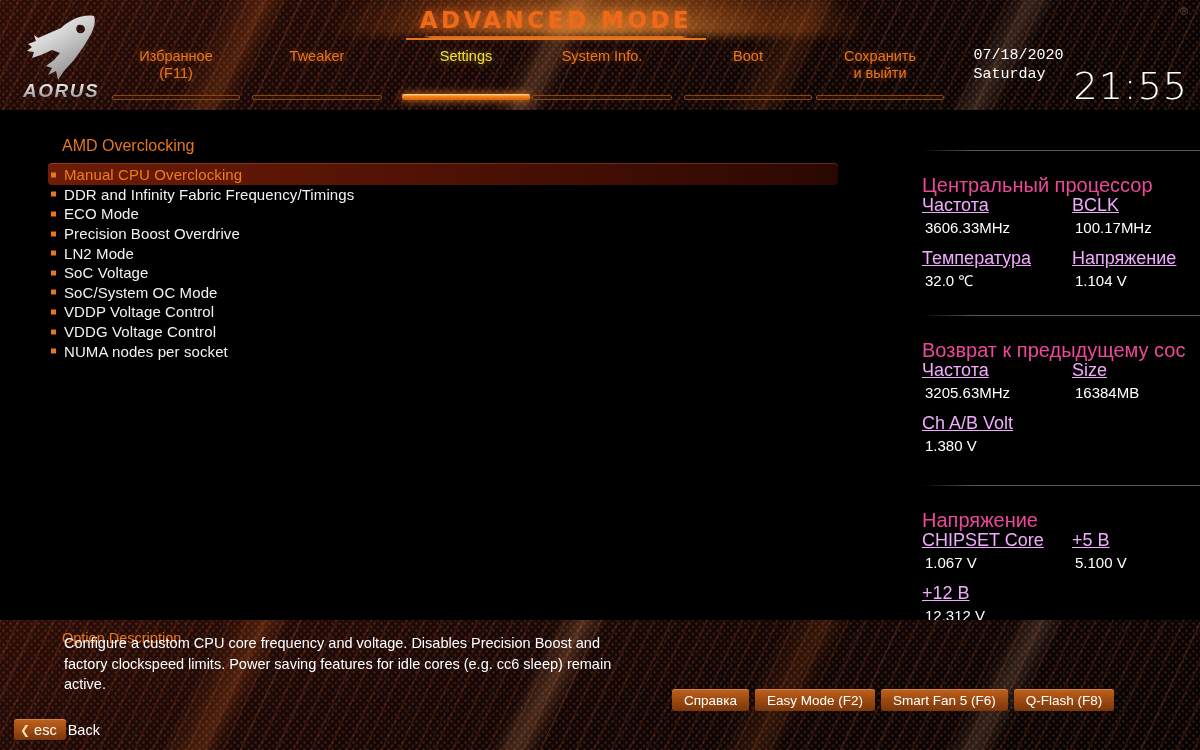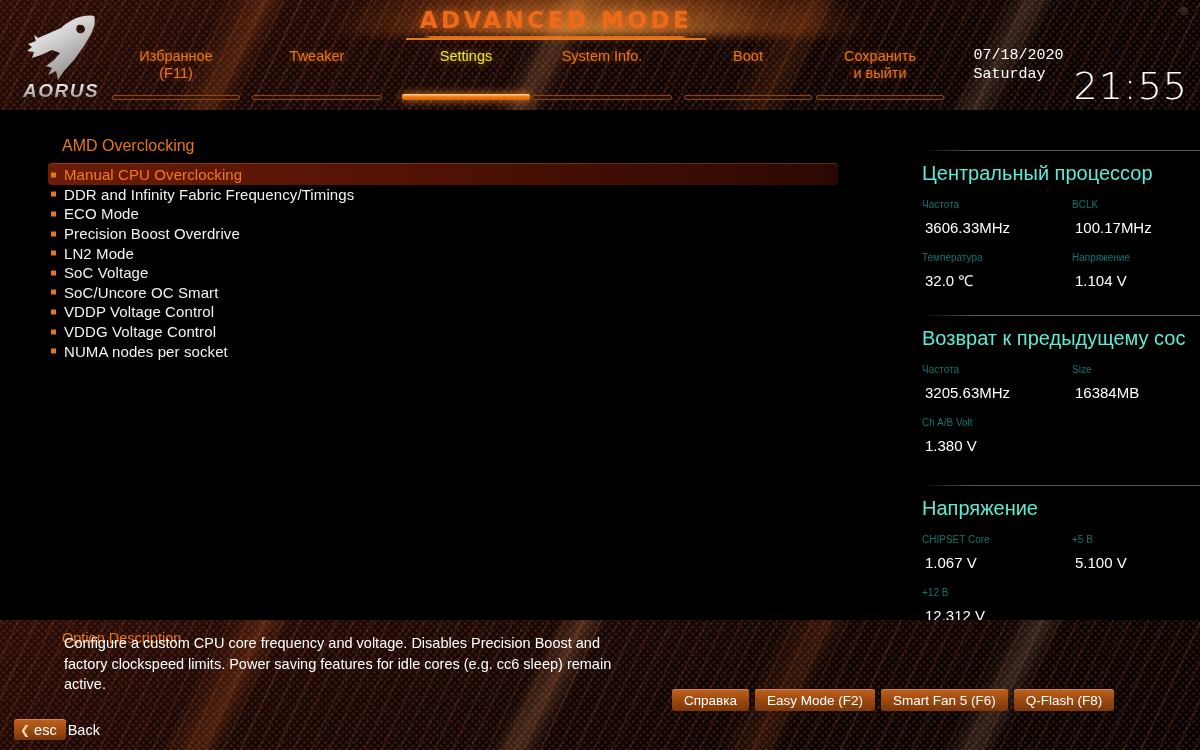--- a/index.html
+++ b/index.html
@@ -134,27 +134,27 @@
   .mrow.sel .txt{ color:#f07d1a; position:relative; z-index:2; }
 
   
   #hw{ position:absolute; left:900px; top:0; width:300px; height:510px; }
   .hw-sec{ position:absolute; left:0; width:300px; }
   .hw-sec .divider{
     position:absolute; left:22px; top:0; width:278px; height:1px;
     background:linear-gradient(90deg, rgba(150,150,150,0) 0%, rgba(160,160,160,.55) 18%, rgba(160,160,160,.55) 100%);
   }
   .hw-title{
-    position:absolute; left:22px; top:12px; font-size:20px; color:#5eead4;
+    position:absolute; left:22px; top:24px; font-size:20px; color:#ec4899;
     white-space:nowrap;
   }
   .hw-grid{ position:absolute; left:22px; top:44px; width:300px; }
   .hw-pair{ display:flex; }
   .hw-cell{ width:150px; }
-  .hw-lbl{ font-size:10px; color:#0f766e; line-height:22px; }
+  .hw-lbl{ font-size:18px; color:#f0abfc; line-height:22px;text-decoration:underline; }
   .hw-val{ font-size:15px; color:#fff; line-height:23px; padding-left:3px; }
   .hw-gap{ height:8px; }
 
   
   #footer{ position:absolute; left:0; top:620px; width:1200px; height:130px; overflow:hidden; }
   #desc-title{
     position:absolute; left:62px; top:10px; font-size:14.5px; color:#e8761c;
   }
   #desc-text{
     position:absolute; left:64px; top:13px; width:560px;
@@ -267,21 +267,21 @@
       <div class="mrow">
         <span class="bullet"></span>
         <span class="txt">LN2 Mode</span>
       </div>
       <div class="mrow">
         <span class="bullet"></span>
         <span class="txt">SoC Voltage</span>
       </div>
       <div class="mrow">
         <span class="bullet"></span>
-        <span class="txt">SoC/Uncore OC Smart</span>
+        <span class="txt">SoC/System OC Mode</span>
       </div>
       <div class="mrow">
         <span class="bullet"></span>
         <span class="txt">VDDP Voltage Control</span>
       </div>
       <div class="mrow">
         <span class="bullet"></span>
         <span class="txt">VDDG Voltage Control</span>
       </div>
       <div class="mrow">

